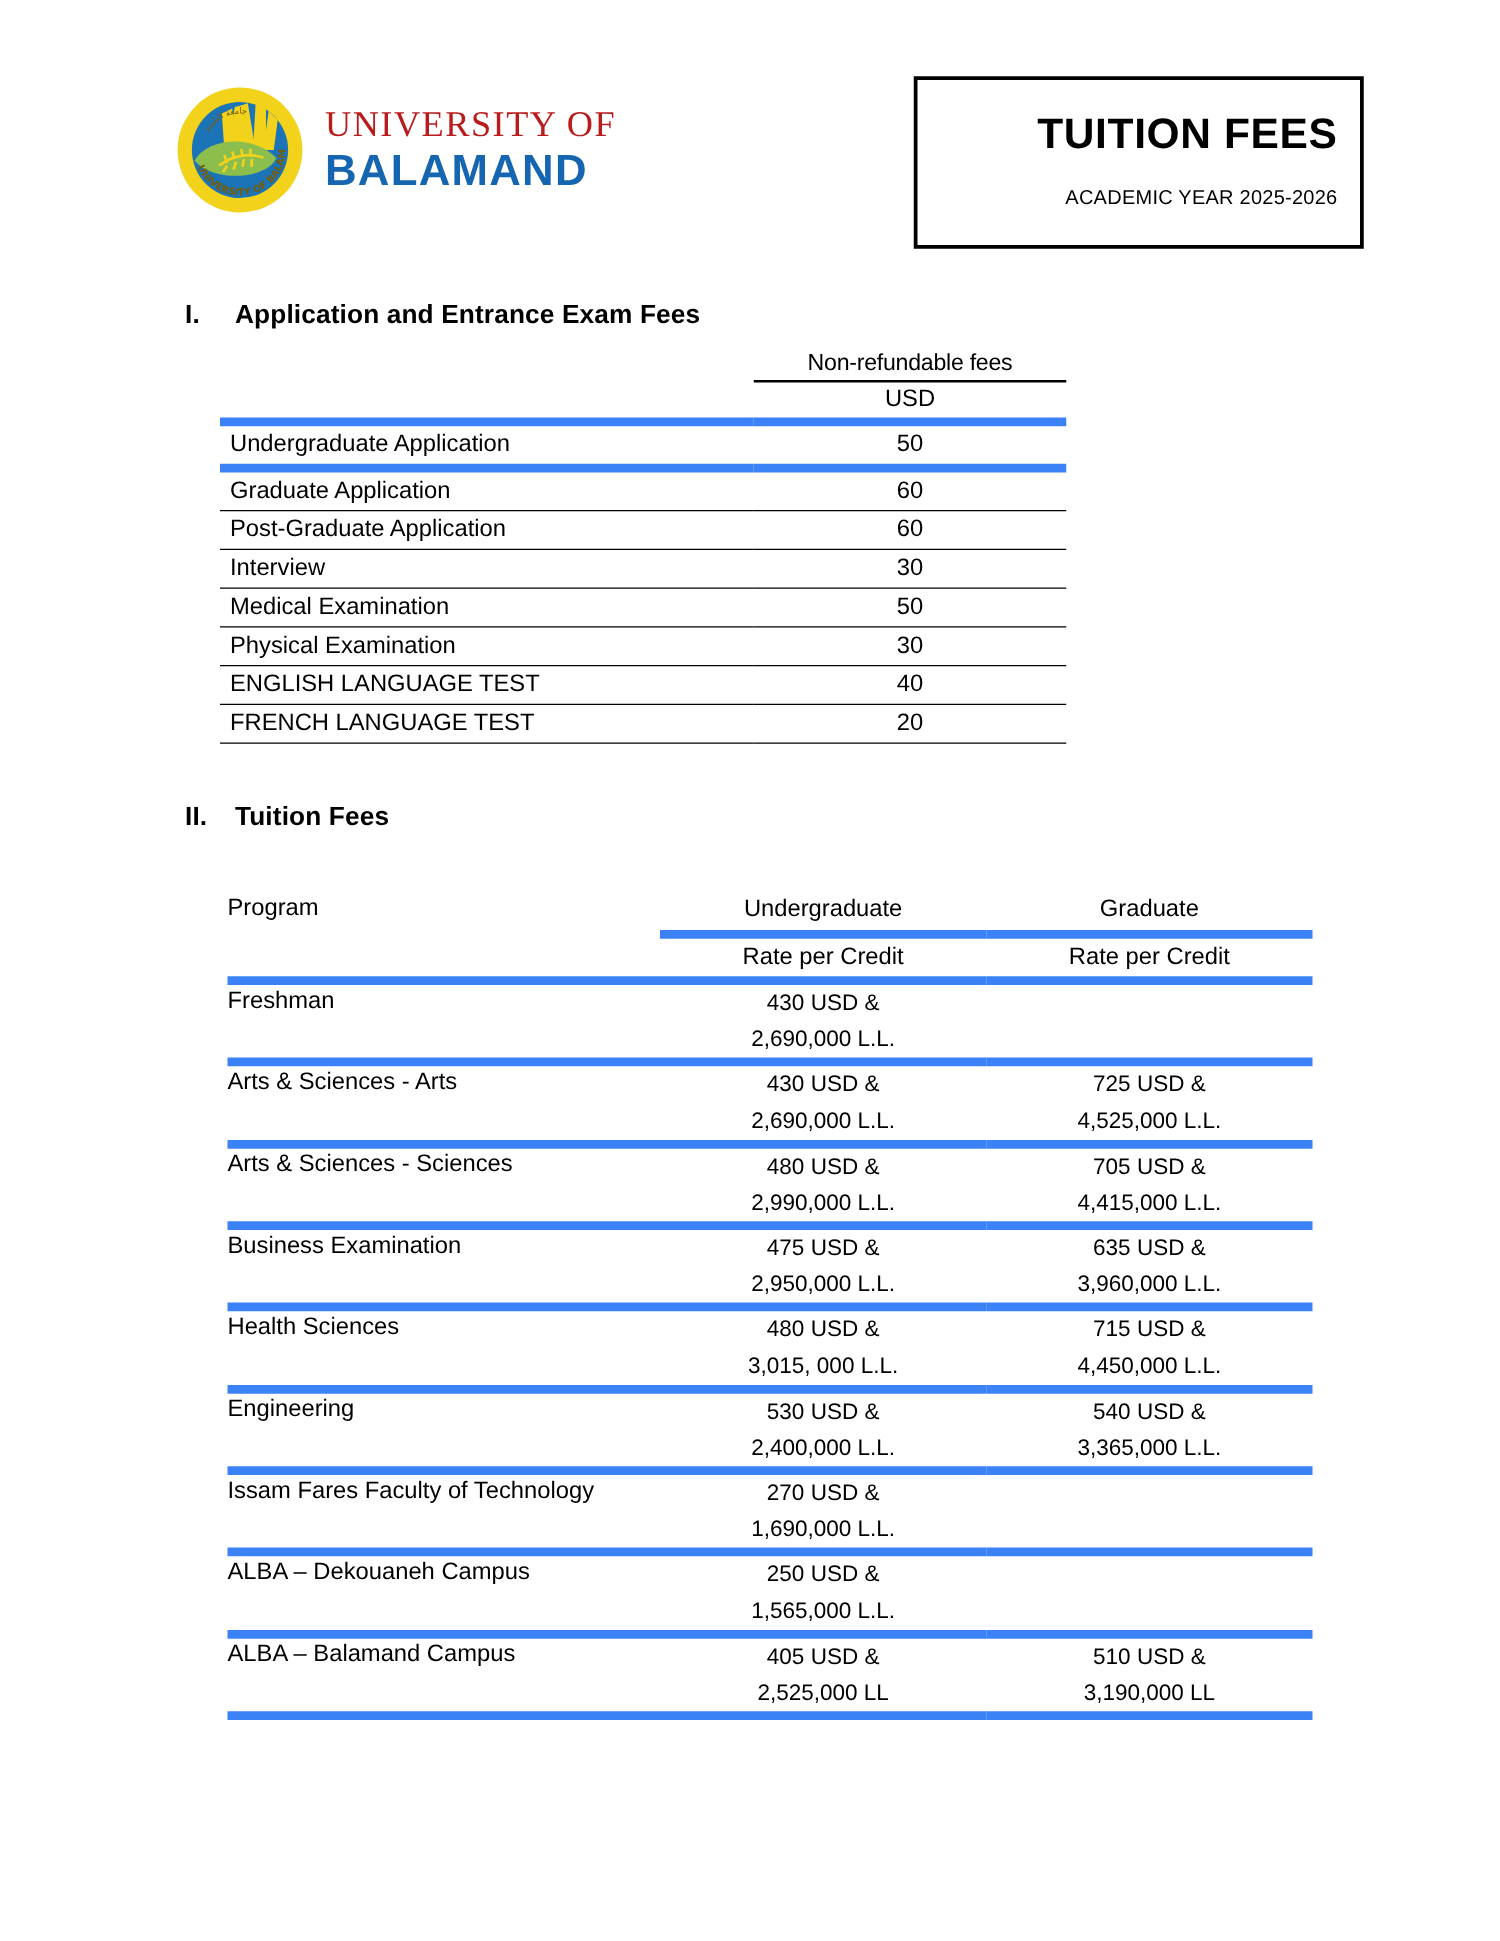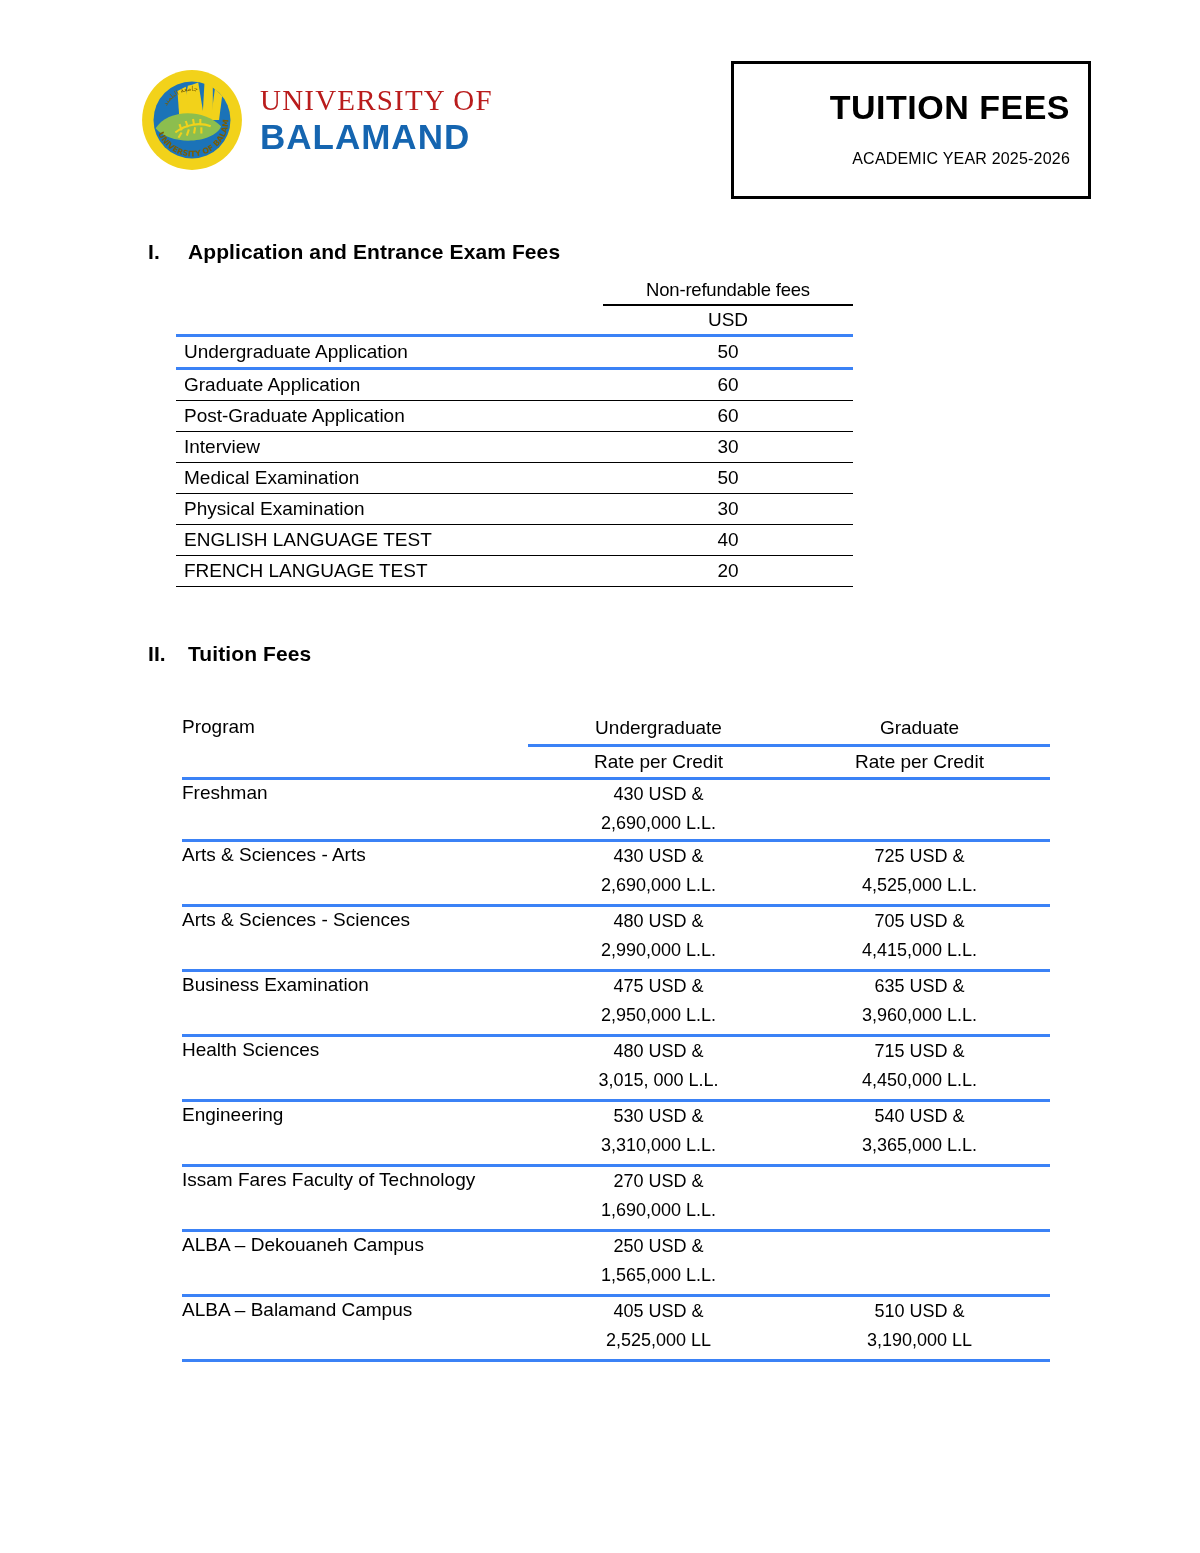--- a/index.html
+++ b/index.html
@@ -127,21 +127,21 @@
     letter-spacing: -0.2px;
     height: 28px;
     line-height: 28px;
     border-bottom: 2.5px solid #000;
   }
   #t1-unit {
     text-align: center;
     height: 28px;
     line-height: 28px;
   }
-  .rule-bottom-heavy { border-bottom: 3px solid #3b82f6; margin-left: 26px; }
+  .rule-bottom-heavy { border-bottom: 7px solid #3b82f6; margin-left: 26px; }
   .rule-bottom-light { border-bottom: 1.6px solid #000; }
 
   
   #table-2 {
     position: absolute;
     left: 182px;
     top: 712px;
     width: 868px;
     border-collapse: collapse;
     font-size: 19px;
@@ -362,21 +362,21 @@
       </td>
       <td class="t2-rate">
         <span class="amt">715 USD &amp;</span>
         <span class="amt">4,450,000 L.L.</span>
       </td>
     </tr>
     <tr class="rule-bottom-heavy t2-row-tall">
       <td class="t2-program">Engineering</td>
       <td class="t2-rate">
         <span class="amt">530 USD &amp;</span>
-        <span class="amt">3,310,000 L.L.</span>
+        <span class="amt">2,400,000 L.L.</span>
       </td>
       <td class="t2-rate">
         <span class="amt">540 USD &amp;</span>
         <span class="amt">3,365,000 L.L.</span>
       </td>
     </tr>
     <tr class="rule-bottom-heavy t2-row-tall">
       <td class="t2-program">Issam Fares Faculty of Technology</td>
       <td class="t2-rate">
         <span class="amt">270 USD &amp;</span>

